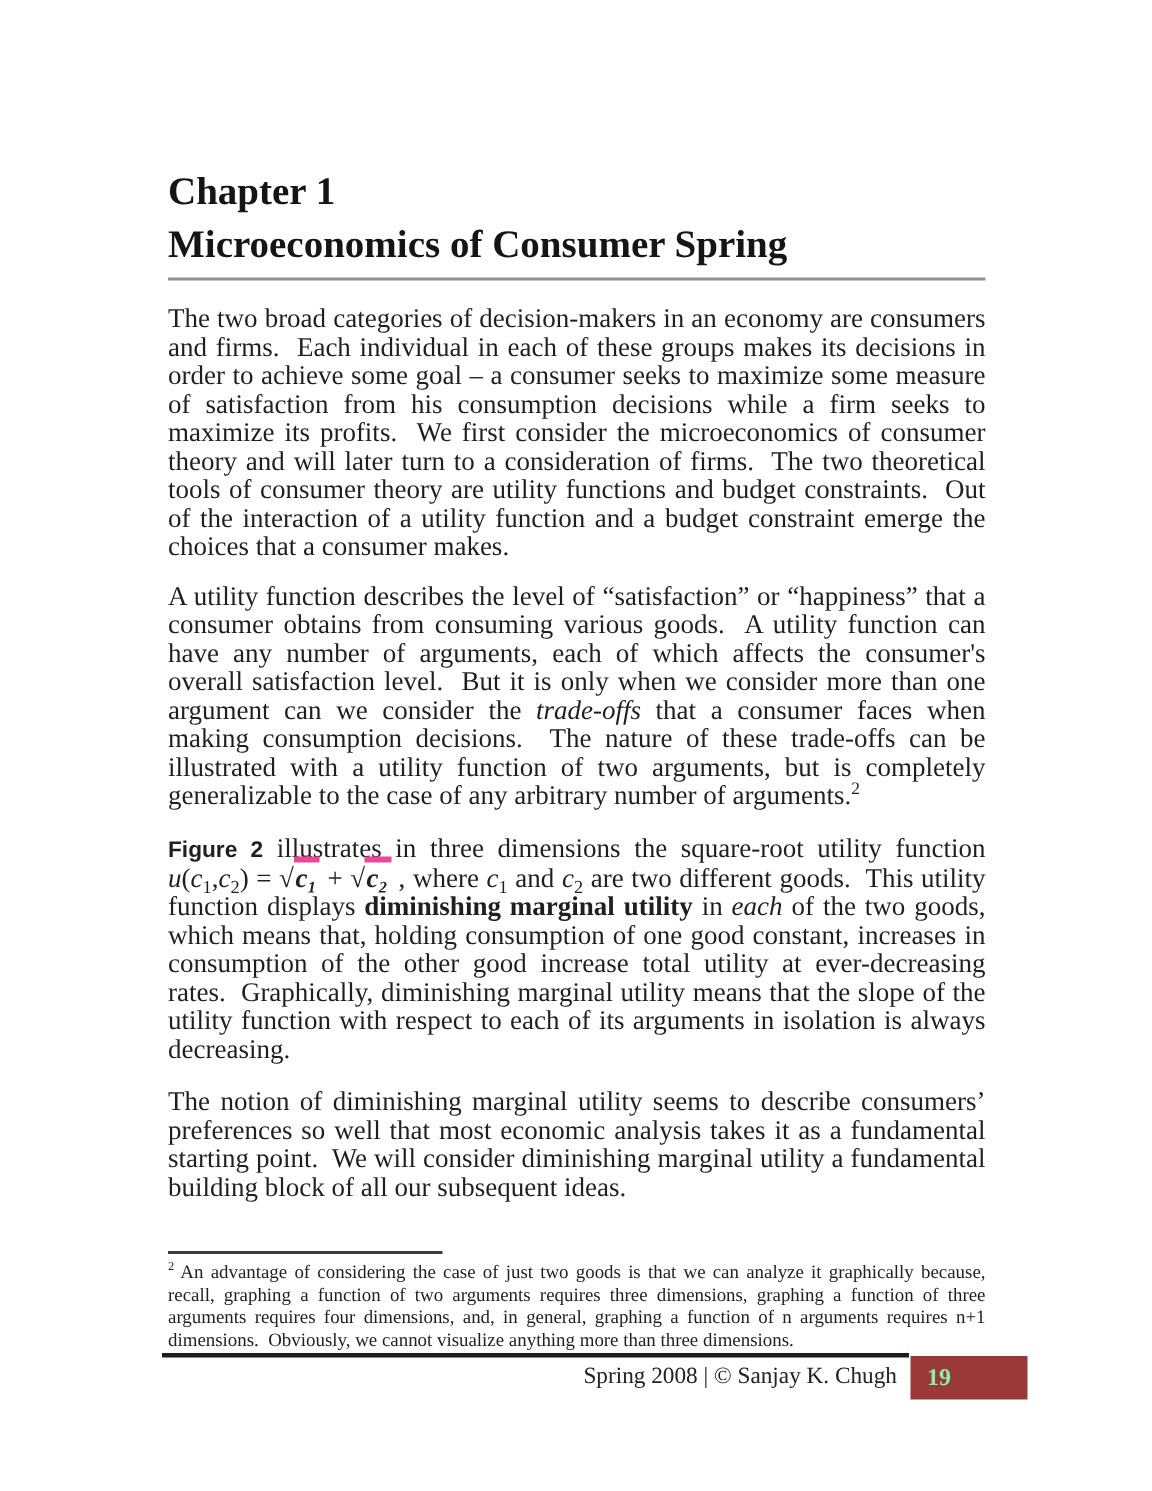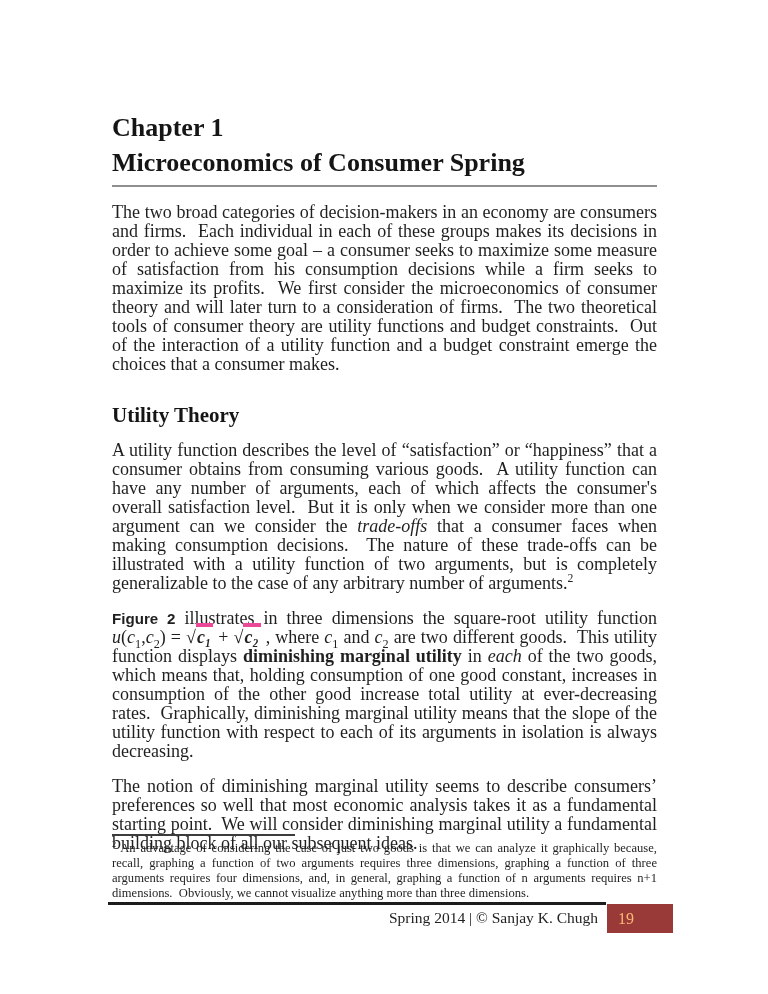--- a/index.html
+++ b/index.html
@@ -82,57 +82,57 @@
     width: 486px;
     text-align: right;
     font-size: 15.5px;
     line-height: 19px;
     color: #222222;
   }
   .page-number-badge {
     position: absolute;
     left: 607px;
     top: 904px;
-    width: 66px;
+    width: 78px;
     height: 29px;
     background: #9a3a38;
-    color: #fdba74;
+    color: #86efac;
     font-size: 16px;
     line-height: 29px;
     padding-left: 11px;
+    font-weight: bold;
   }
 </style>
 </head>
 <body>
 
 <div class="page">
 
   <div class="content">
 
     <header class="title-block">
       <h1>Chapter 1</h1>
       <h1>Microeconomics of Consumer Spring</h1>
     </header>
 
     <p class="para"><span>The two broad categories of decision-makers in an economy are consumers and firms.&nbsp; Each individual in each of these groups makes its decisions in order to achieve some goal – a consumer seeks to maximize some measure of satisfaction from his consumption decisions while a firm seeks to maximize its profits.&nbsp; We first consider the microeconomics of consumer theory and will later turn to a consideration of firms.&nbsp; The two theoretical tools of consumer theory are utility functions and budget constraints.&nbsp; Out of the interaction of a utility function and a budget constraint emerge the choices that a consumer makes.</span></p>
 
-    <h2 class="section-heading">Utility Theory</h2>
 
     <p class="para para-after-heading"><span>A utility function describes the level of “satisfaction” or “happiness” that a consumer obtains from consuming various goods.&nbsp; A utility function can have any number of arguments, each of which affects the consumer's overall satisfaction level.&nbsp; But it is only when we consider more than one argument can we consider the </span><span class="s-i">trade-offs</span><span> that a consumer faces when making consumption decisions.&nbsp; The nature of these trade-offs can be illustrated with a utility function of two arguments, but is completely generalizable to the case of any arbitrary number of arguments.</span><span class="s-sup">2</span></p>
 
     <p class="para"><span class="s-fig">Figure 2</span><span> illustrates in three dimensions the square-root utility function </span><span class="s-i">u</span><span>(</span><span class="s-i">c</span><span class="s-sub">1</span><span>,</span><span class="s-i">c</span><span class="s-sub">2</span><span>) = </span><span>√</span><span class="s-rad">c₁</span><span> + </span><span>√</span><span class="s-rad">c₂</span><span> , where </span><span class="s-i">c</span><span class="s-sub">1</span><span> and </span><span class="s-i">c</span><span class="s-sub">2</span><span> are two different goods.&nbsp; This utility function displays </span><span class="s-b">diminishing marginal utility</span><span> in </span><span class="s-i">each</span><span> of the two goods, which means that, holding consumption of one good constant, increases in consumption of the other good increase total utility at ever-decreasing rates.&nbsp; Graphically, diminishing marginal utility means that the slope of the utility function with respect to each of its arguments in isolation is always decreasing.</span></p>
 
     <p class="para"><span>The notion of diminishing marginal utility seems to describe consumers’ preferences so well that most economic analysis takes it as a fundamental starting point.&nbsp; We will consider diminishing marginal utility a fundamental building block of all our subsequent ideas.</span></p>
 
   </div>
 
   <div class="footnote-area">
     <div class="footnote-rule"></div>
     <p class="footnote-text"><span class="s-sup">2</span><span> An advantage of considering the case of just two goods is that we can analyze it graphically because, recall, graphing a function of two arguments requires three dimensions, graphing a function of three arguments requires four dimensions, and, in general, graphing a function of n arguments requires n+1 dimensions.&nbsp; Obviously, we cannot visualize anything more than three dimensions.</span></p>
   </div>
 
   <div class="footer-rule"></div>
 
-  <div class="footer-credit">Spring 2014 | © Sanjay K. Chugh</div>
+  <div class="footer-credit">Spring 2008 | © Sanjay K. Chugh</div>
 
   <div class="page-number-badge">19</div>
 
 </div>
 
 </body></html>

